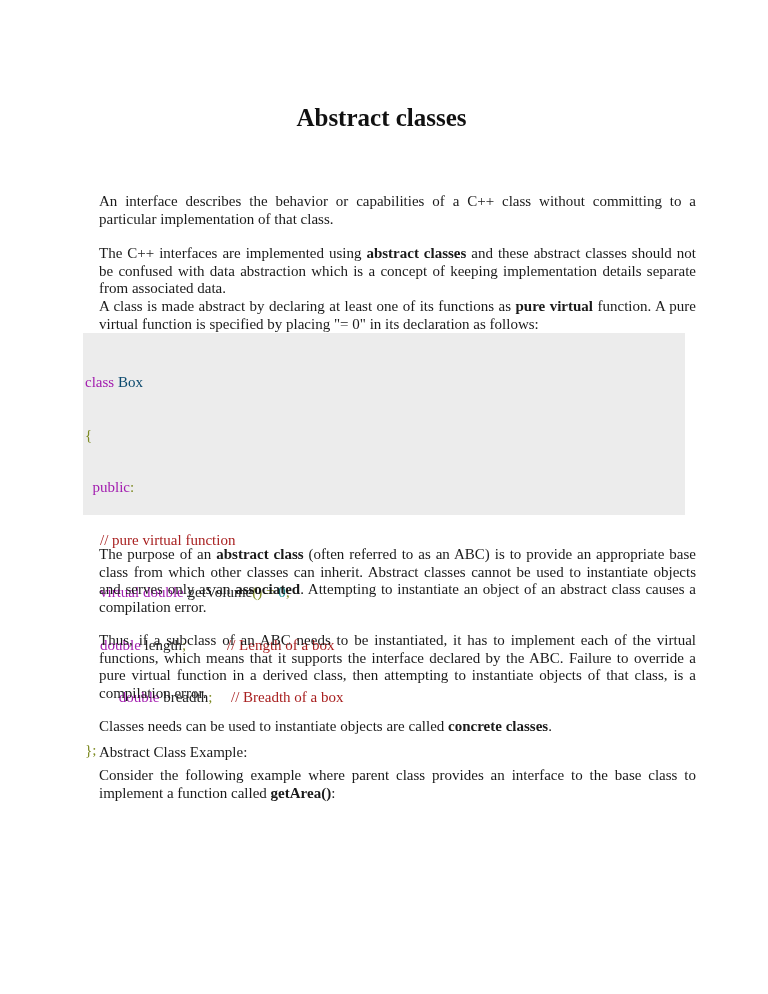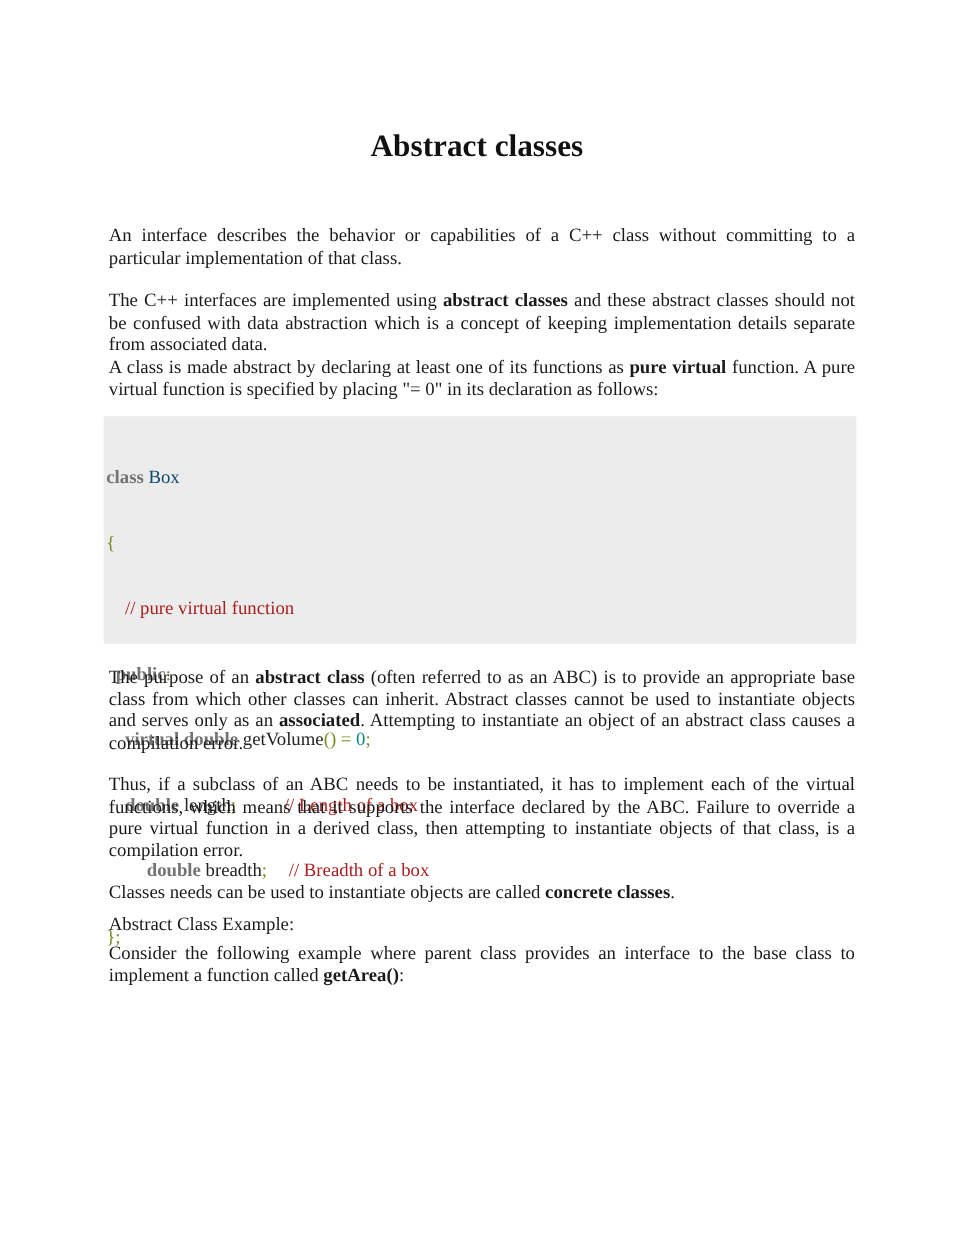--- a/index.html
+++ b/index.html
@@ -33,42 +33,42 @@
       margin: 0;
       color: #111;
     }
     .para {
       position: absolute;
       left: 0;
       width: 597px;
       font-size: 15px;
       line-height: 17.5px;
       text-align: justify;
-      margin: 4px;
+      margin: 16px;
     }
     .para b { font-weight: bold; }
     .code-box {
       position: absolute;
       left: 0;
       top: 333px;
       width: 602px;
       height: 182px;
       background: #ececec;
     }
     .code-lines {
       position: absolute;
       left: 2px;
       top: 6px;
       font-family: "Liberation Serif", serif;
       font-size: 15px;
       line-height: 17.5px;
       white-space: pre;
     }
     .code-line { display: block; height: 17.5px; }
-    .kw { color: #737373; font-weight: bold; }
+    .kw { color: #a21caf; }
     .cls { color: #0c4a6e; }
     .cm { color: #a81f1f; }
     .pn { color: #7d8a22; }
     .num { color: #0a8585; }
     .id { color: #222222; }
     .cmt-col { display: inline-block; }
   </style>
 </head>
 <body>
 
@@ -85,22 +85,22 @@
   </p>
 
   <p class="para" style="top:282px;">
     <span>A class is made abstract by declaring at least one of its functions as </span><b>pure virtual</b><span> function. A pure virtual function is specified by placing "= 0" in its declaration as follows:</span>
   </p>
 
   <div class="code-box">
     <div class="code-lines">
       <span class="code-line"><span class="kw">class</span> <span class="cls">Box</span></span>
       <span class="code-line"><span class="pn">{</span></span>
+      <span class="code-line">  <span class="kw">public</span><span class="pn">:</span></span>
       <span class="code-line">    <span class="cm">// pure virtual function</span></span>
-      <span class="code-line">  <span class="kw">public</span><span class="pn">:</span></span>
       <span class="code-line">    <span class="kw">virtual</span> <span class="kw">double</span> <span class="id">getVolume</span><span class="pn">()</span><span class="pn"> = </span><span class="num">0</span><span class="pn">;</span></span>
       <span class="code-line">    <span class="cmt-col" style="width:127px;"><span class="kw">double</span> <span class="id">length</span><span class="pn">;</span></span><span class="cm">// Length of a box</span></span>
       <span class="code-line">    <span class="cmt-col" style="width:131px;text-align:center;"><span class="kw">double</span> <span class="id">breadth</span><span class="pn">;</span></span><span class="cm">// Breadth of a box</span></span>
       <span class="code-line"><span class="pn">};</span></span>
     </div>
   </div>
 
   <p class="para" style="top:530px;">
     <span>The purpose of an </span><b>abstract class</b><span> (often referred to as an ABC) is to provide an appropriate base class from which other classes can inherit. Abstract classes cannot be used to instantiate objects and serves only as an </span><b>associated</b><span>. Attempting to instantiate an object of an abstract class causes a compilation error.</span>
   </p>

